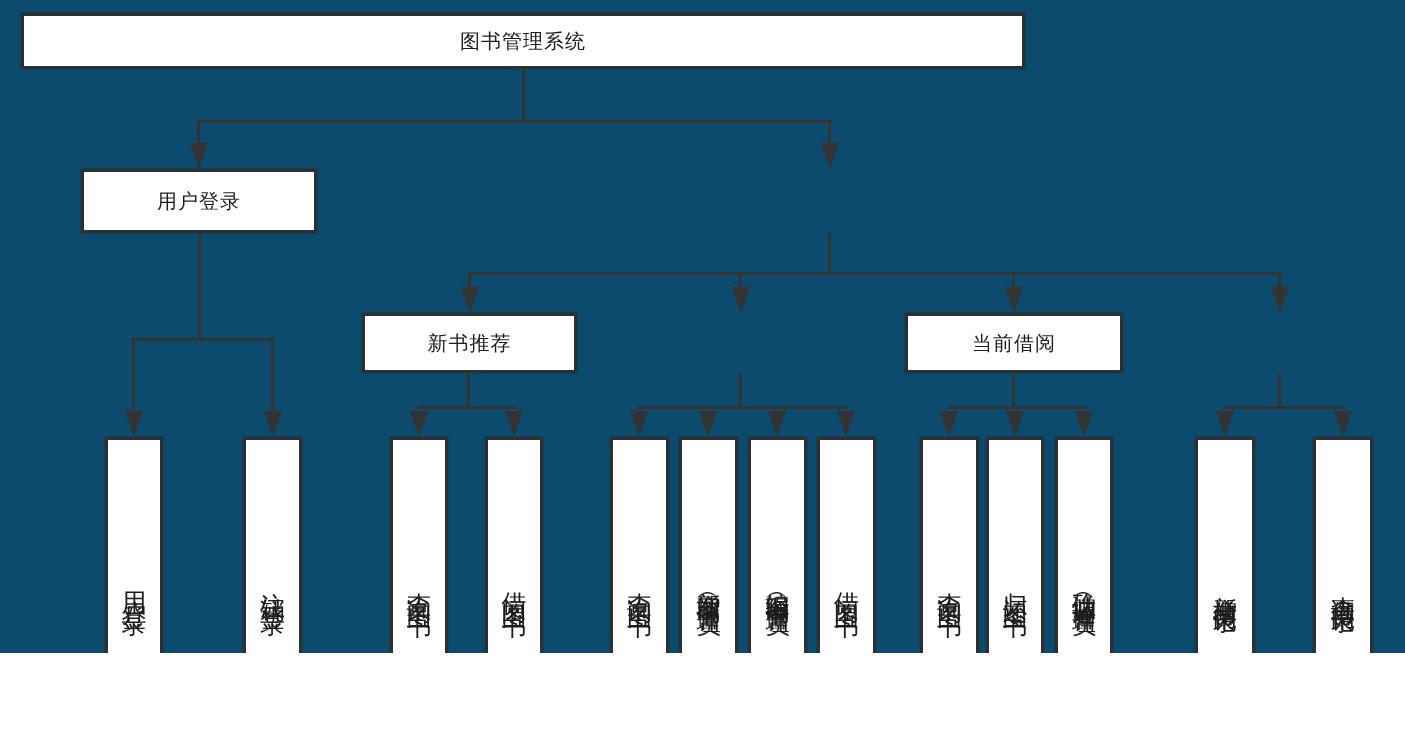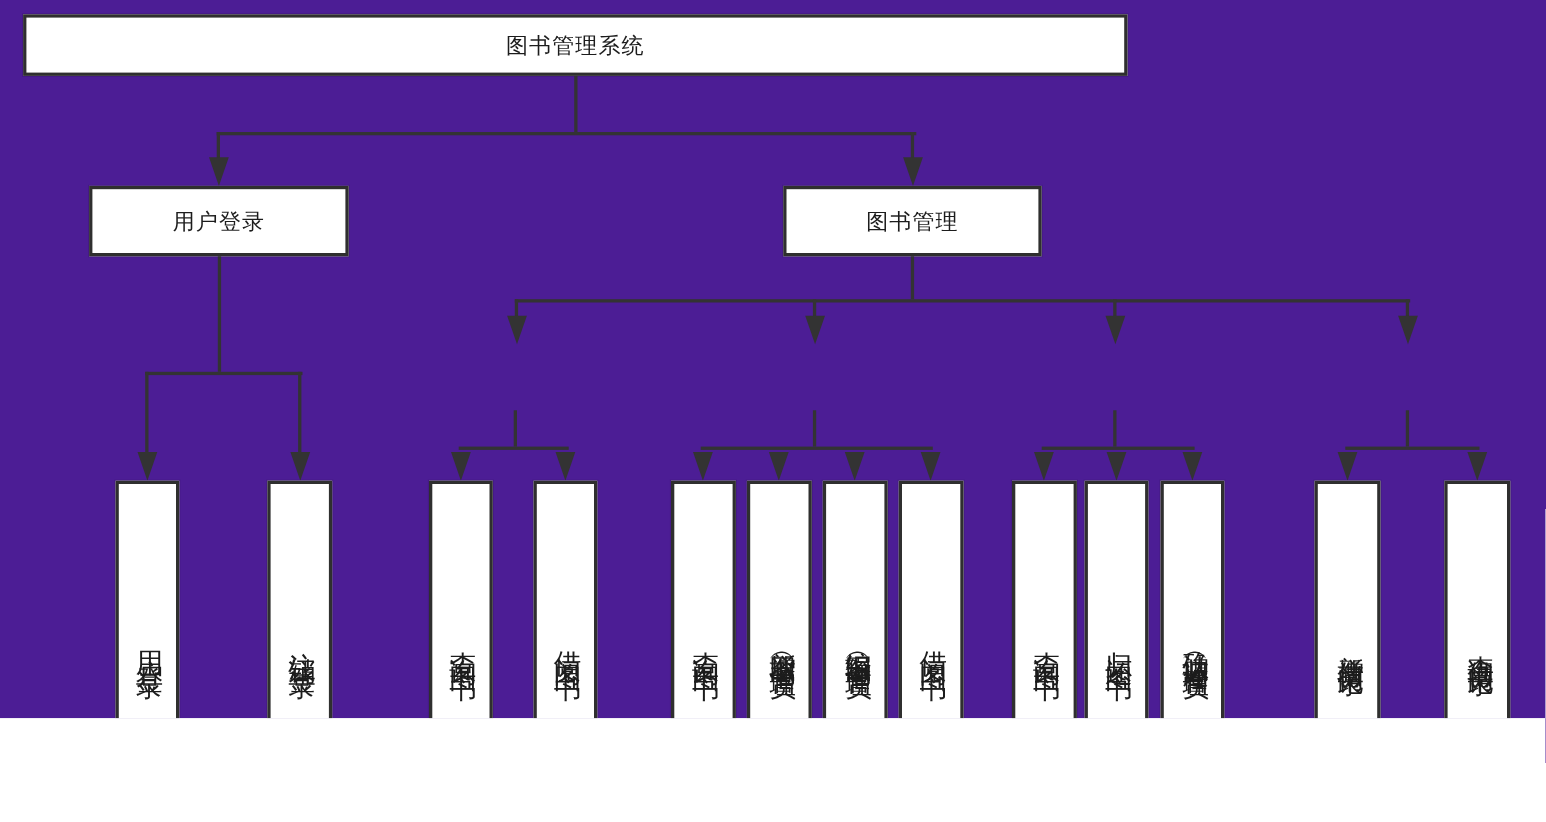--- a/index.html
+++ b/index.html
@@ -1,18 +1,18 @@
 <!DOCTYPE html>
 <html><head>
 <meta charset="utf-8">
 <style>
   html, body { margin:0; padding:0; background:#ffffff; }
   .canvas {
-    position:relative; width:1405px; height:653px; background:#4c1d95;
-    font-family:Liberation Mono, monospace;
+    position:relative; width:1405px; height:653px; background:#0c4a6e;
+    font-family:Liberation Serif, serif;
     color:#1c1c1c; overflow:hidden;
   }
   .box {
     position:absolute; box-sizing:border-box;
     border:3px solid #2f2f2f; background:#ffffff;
     display:flex; align-items:center; justify-content:center;
     box-shadow:0 0 0 1px rgba(0,0,0,0.10);
   }
   .hbox { font-size:20px; letter-spacing:1px; }
   .leaf {
@@ -39,40 +39,41 @@
   <div class="box hbox" style="left:21px;top:13px;width:1004px;height:56px">图书管理系统</div>
 
   <div class="line" style="left:522px;top:69px;width:3px;height:51px"></div>
   <div class="line" style="left:197px;top:120px;width:636px;height:3px"></div>
   <div class="line" style="left:197px;top:120px;width:3px;height:24px"></div>
   <div class="arrow" style="left:190px;top:143px"></div>
   <div class="line" style="left:828px;top:120px;width:3px;height:24px"></div>
   <div class="arrow" style="left:821px;top:143px"></div>
 
   <div class="box hbox" style="left:81px;top:169px;width:236px;height:64px">用户登录</div>
-  <div class="box hbox" style="left:712px;top:169px;width:235px;height:64px">图书管理</div>
 
   <div class="line" style="left:198px;top:233px;width:3px;height:105px"></div>
   <div class="line" style="left:132px;top:338px;width:143px;height:3px"></div>
   <div class="line" style="left:132px;top:338px;width:3px;height:74px"></div>
   <div class="arrow" style="left:125px;top:411px"></div>
   <div class="line" style="left:271px;top:338px;width:3px;height:74px"></div>
   <div class="arrow" style="left:264px;top:411px"></div>
 
   <div class="line" style="left:828px;top:233px;width:3px;height:39px"></div>
   <div class="line" style="left:468px;top:272px;width:814px;height:3px"></div>
   <div class="line" style="left:468px;top:272px;width:3px;height:16px"></div>
   <div class="arrow" style="left:461px;top:287px"></div>
   <div class="line" style="left:739px;top:272px;width:3px;height:16px"></div>
   <div class="arrow" style="left:732px;top:287px"></div>
   <div class="line" style="left:1012px;top:272px;width:3px;height:16px"></div>
   <div class="arrow" style="left:1005px;top:287px"></div>
   <div class="line" style="left:1278px;top:272px;width:3px;height:16px"></div>
   <div class="arrow" style="left:1271px;top:287px"></div>
 
+  <div class="box hbox" style="left:362px;top:313px;width:215px;height:60px">新书推荐</div>
+  <div class="box hbox" style="left:905px;top:313px;width:218px;height:60px">当前借阅</div>
 
   <div class="line" style="left:467px;top:373px;width:3px;height:33px"></div>
   <div class="line" style="left:417px;top:406px;width:100px;height:3px"></div>
   <div class="arrow" style="left:410px;top:411px"></div>
   <div class="arrow" style="left:505px;top:411px"></div>
 
   <div class="line" style="left:739px;top:373px;width:3px;height:33px"></div>
   <div class="line" style="left:637px;top:406px;width:211px;height:3px"></div>
   <div class="arrow" style="left:630px;top:411px"></div>
   <div class="arrow" style="left:699px;top:411px"></div>

